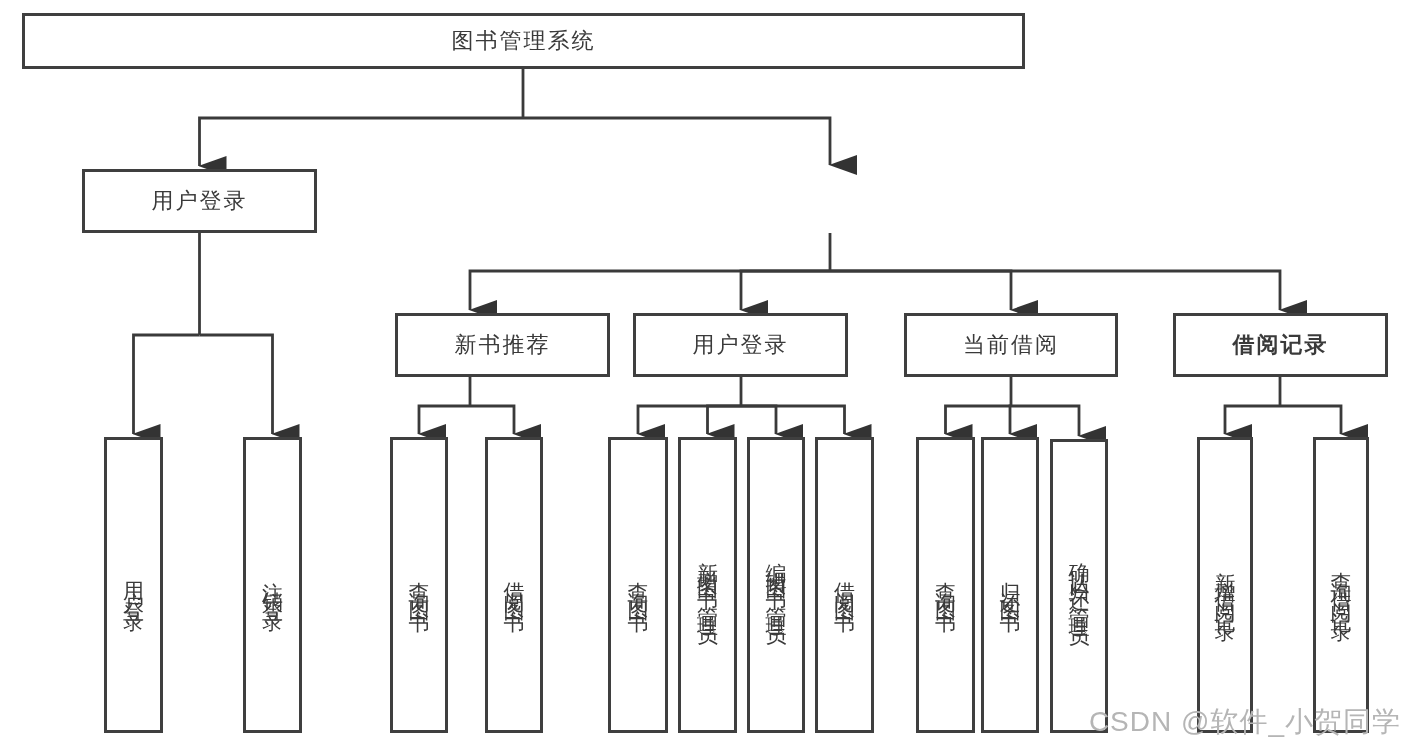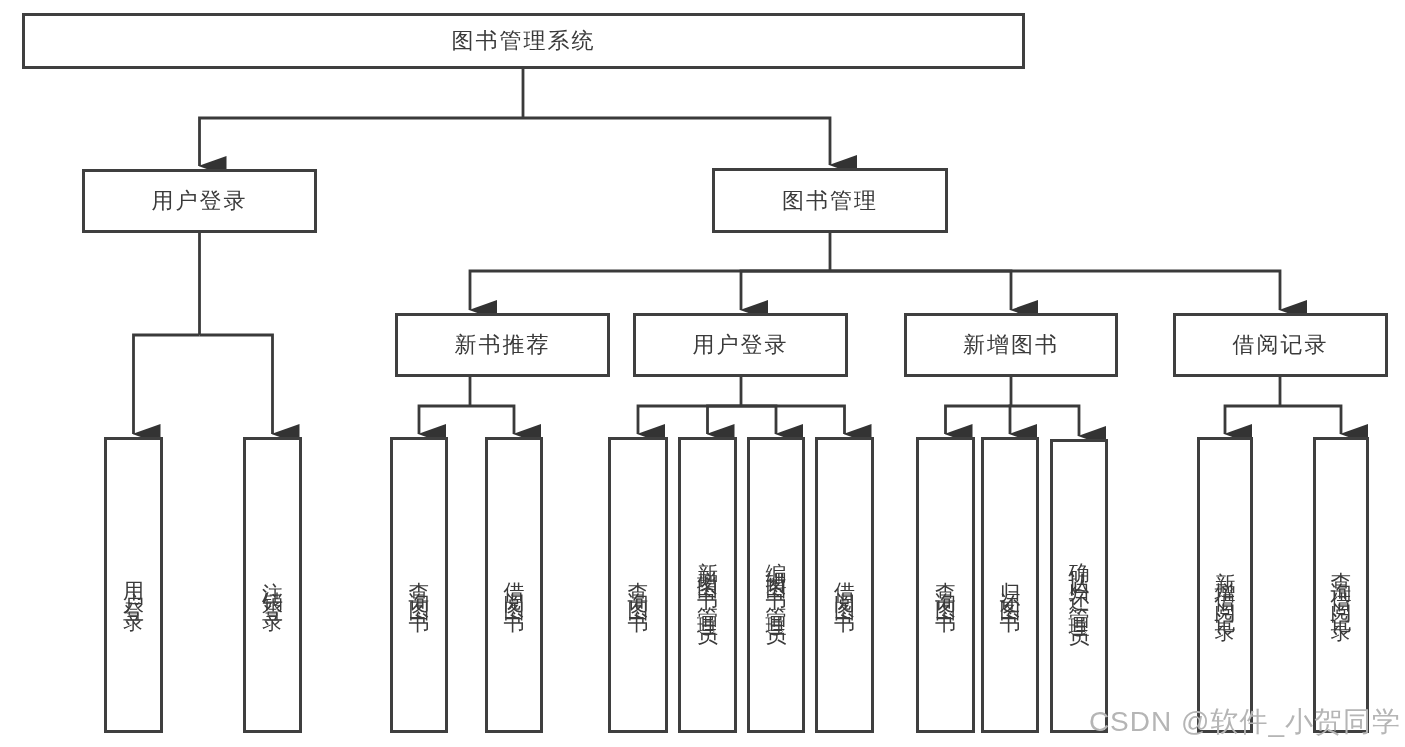--- a/index.html
+++ b/index.html
@@ -94,26 +94,25 @@
 
       <path d="M1280,377 V406"></path>
       <path d="M1280,406 H1225 V434" marker-end="url(#arrow)"></path>
       <path d="M1280,406 H1341 V434" marker-end="url(#arrow)"></path>
     </g>
   </svg>
 
   <div class="nbox" style="left:22px; top:13px; width:1003px; height:56px;">图书管理系统</div>
 
   <div class="nbox" style="left:82px; top:169px; width:235px; height:64px;">用户登录</div>
-  <div class="nbox" style="left:712px; top:168px; width:236px; height:65px;">图书管理</div>
 
   <div class="nbox" style="left:363px; top:313px; width:215px; height:64px;margin-left:32px;">新书推荐</div>
   <div class="nbox" style="left:633px; top:313px; width:215px; height:64px;">用户登录</div>
-  <div class="nbox" style="left:904px; top:313px; width:214px; height:64px;">新增图书</div>
-  <div class="nbox" style="left:1173px; top:313px; width:215px; height:64px;">借阅记录</div>
+  <div class="nbox" style="left:904px; top:313px; width:214px; height:64px;">当前借阅</div>
+  <div class="nbox" style="left:1173px; top:313px; width:215px; height:64px;font-weight:bold;">借阅记录</div>
 
   <div class="nbox vbox" style="left:104px;">用户登录</div>
   <div class="nbox vbox" style="left:243px;">注销登录</div>
 
   <div class="nbox vbox" style="left:390px; width:58px;">查询图书</div>
   <div class="nbox vbox" style="left:485px; width:58px;">借阅图书</div>
 
   <div class="nbox vbox" style="left:608px; width:60px;">查询图书</div>
   <div class="nbox vbox" style="left:678px; width:59px; letter-spacing:9px;">新增图书（管理员）</div>
   <div class="nbox vbox" style="left:747px; width:58px; letter-spacing:9px;">编辑图书（管理员）</div>

